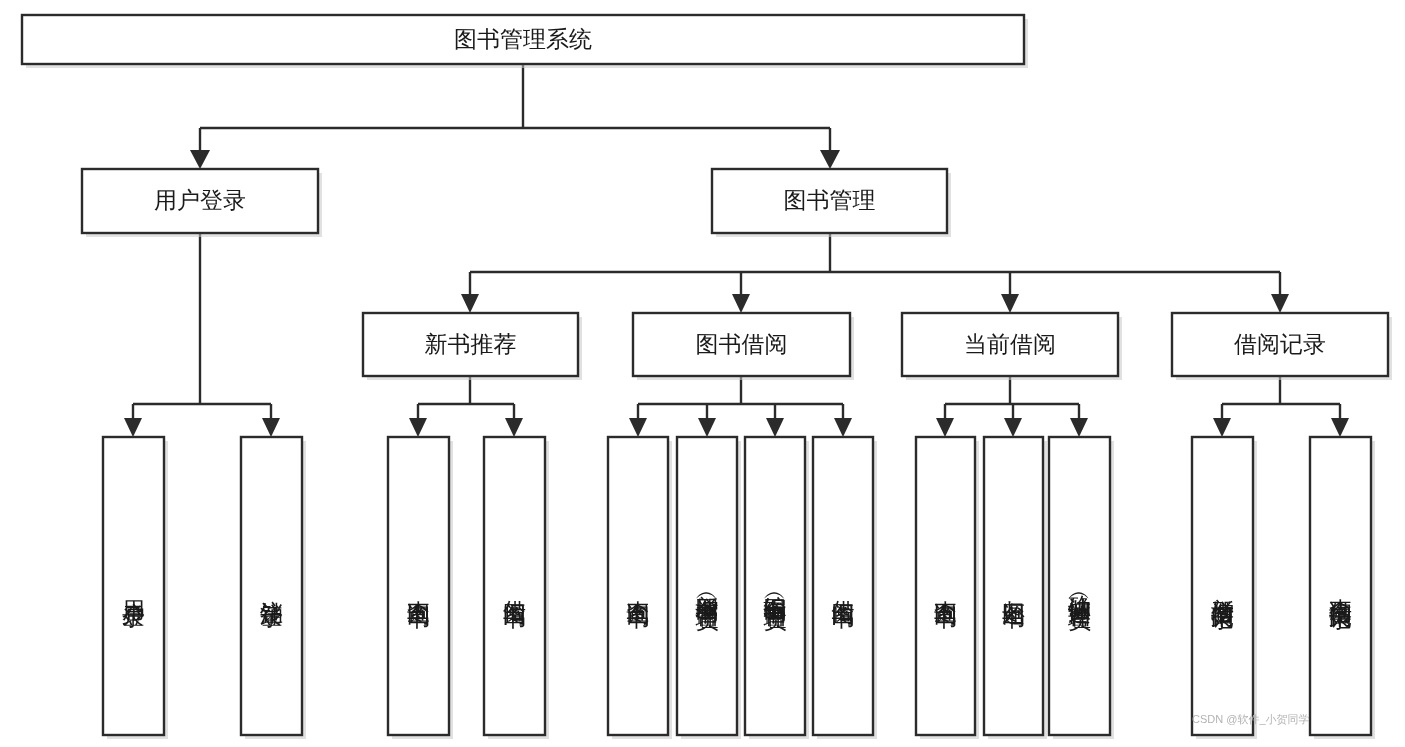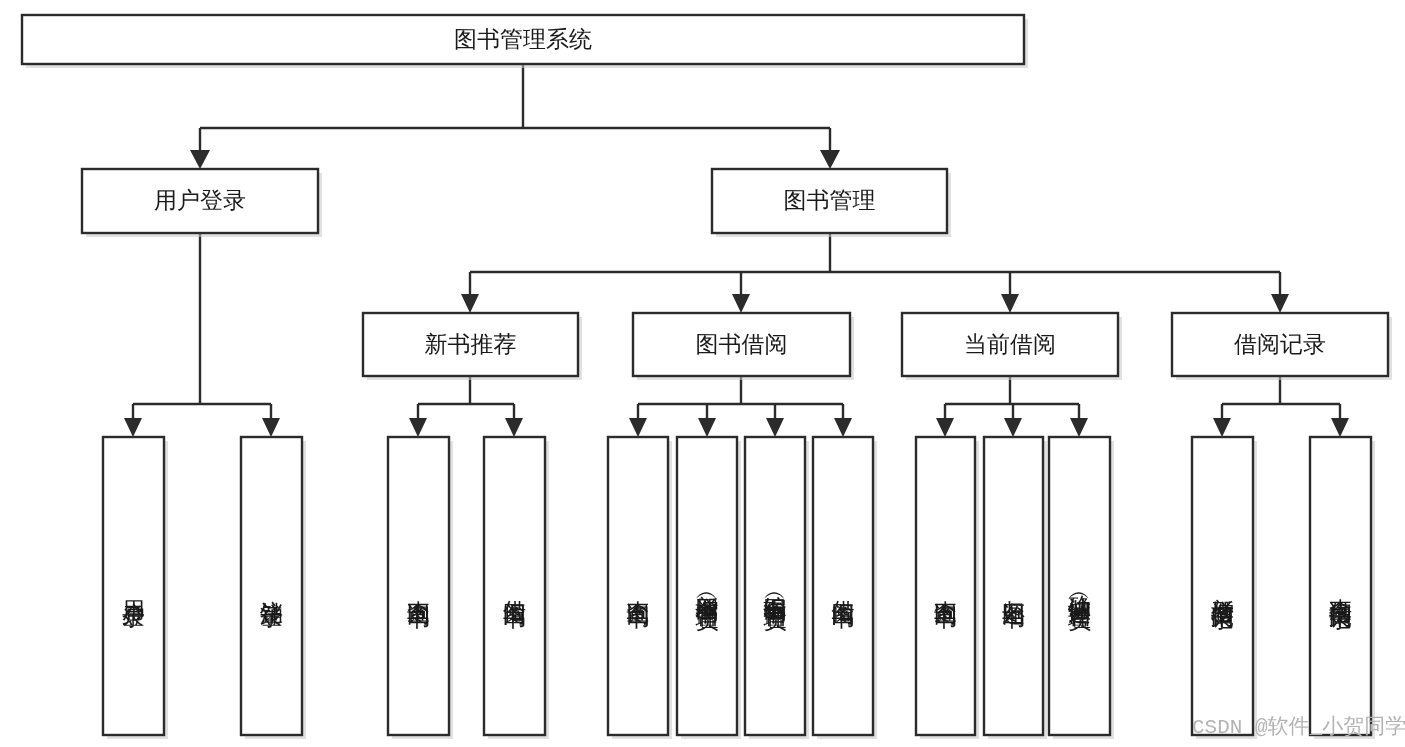--- a/index.html
+++ b/index.html
@@ -61,22 +61,22 @@
     letter-spacing: 2px;
     display: flex;
     align-items: center;
     justify-content: center;
     white-space: nowrap;
     text-align: center;
     pointer-events: none;
   }
   .watermark {
     position: absolute;
-    font-family: Liberation Mono, monospace;
-    font-size: 21px;
+    font-family: Liberation Sans, sans-serif;
+    font-size: 11px;
     color: #b3b3b3;
     white-space: nowrap;
   }
 </style>
 </head>
 <body>
 
 <div id="diagram-root">
 
   <svg class="flow" viewBox="0 0 1405 747">

